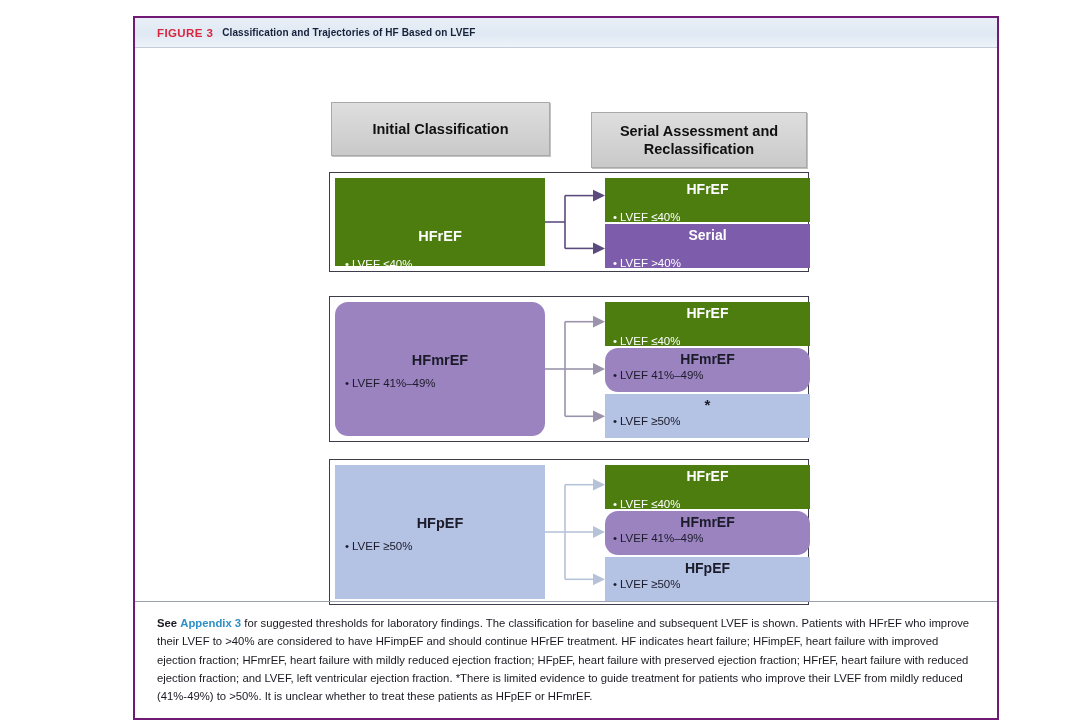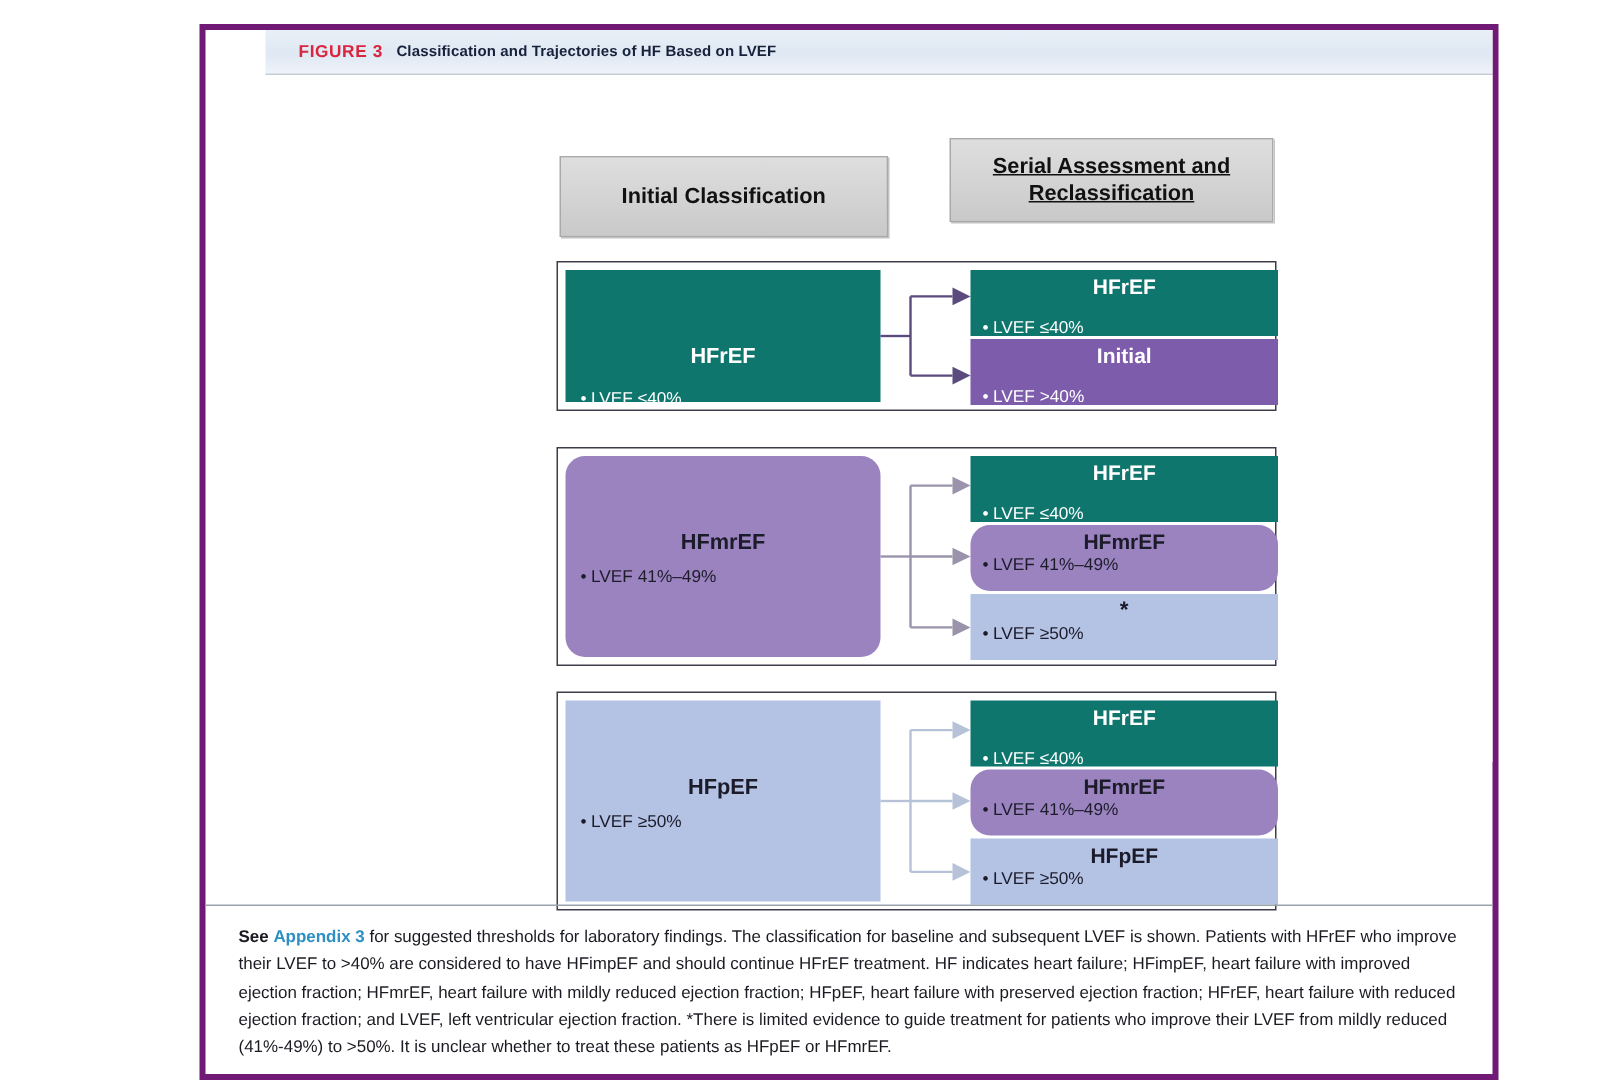--- a/index.html
+++ b/index.html
@@ -15,23 +15,22 @@
     position: relative;
     width: 1080px; height: 728px;
     background: #ffffff;
   }
 
   
   .figure-frame {
     position: absolute;
     left: 133px; top: 16px;
     width: 866px; height: 704px;
-    border: 4px solid #701a75;
-    background: #ffffff;
-    padding-left: 40px;
+    border: 2px solid #701a75;
+    background: #ffffff;
   }
 
   
   .title-bar {
     position: relative;
     height: 30px;
     background: linear-gradient(to bottom, #e9eff7 0%, #dfe8f3 55%, #eef3f9 100%);
     border-bottom: 1px solid #c3ccd8;
     display: flex;
     align-items: center;
@@ -67,21 +66,21 @@
     display: flex;
     align-items: center;
     justify-content: center;
     text-align: center;
     color: #111111;
     font-weight: bold;
     font-size: 14.5px;
     line-height: 1.25;
   }
   #head-initial { left: 196px; top: 54px; width: 219px; height: 54px; }
-  #head-serial  { left: 456px; top: 42px; width: 216px; height: 56px; text-decoration: underline; }
+  #head-serial  { left: 456px; top: 64px; width: 216px; height: 56px; }
 
   
   .row {
     position: absolute;
     left: 194px;
     width: 480px;
     border: 1.2px solid #3c3c4a;
     background: #ffffff;
     padding: 5px;
   }
@@ -122,21 +121,21 @@
     font-size: 14px;
     line-height: 1.15;
     min-height: 16px;
   }
   .box-right .bx-sub {
     font-size: 11.5px;
     margin-top: 2px;
   }
 
   
-  .c-dark   { background: #0f766e; color: #ffffff; }
+  .c-dark   { background: #4d7c0f; color: #ffffff; }
   .c-imp    { background: #7d5cab; color: #ffffff; }
   .c-mid    { background: #9b83c0; color: #1b1b2a; border-radius: 13px; }
   .c-light  { background: #b4c2e4; color: #1b1b2a; }
 
   .c-dark .bx-sub, .c-imp .bx-sub { color: #ffffff; margin-top: 14px; }
   .c-mid .bx-sub, .c-light .bx-sub { color: #1b1b2a; }
 
   .bullet { margin-right: 3px; }
 
   .star-mark {
@@ -218,21 +217,21 @@
             </g>
             <polygon points="48,12 60,18 48,24" fill="#5b4a7d"></polygon>
             <polygon points="48,66 60,72 48,78" fill="#5b4a7d"></polygon>
           </svg>
 
           <div class="box-right c-dark" style="top:0; height:44px;">
             <div class="bx-title">HFrEF</div>
             <div class="bx-sub"><span class="bullet">•</span><span>LVEF ≤40%</span></div>
           </div>
           <div class="box-right c-imp" style="top:46px; height:44px;">
-            <div class="bx-title">Initial</div>
+            <div class="bx-title">Serial</div>
             <div class="bx-sub"><span class="bullet">•</span><span>LVEF &gt;40%</span></div>
           </div>
         </div>
       </div>
 
       <div class="row" id="row-2">
         <div class="row-inner">
           <div class="box-left c-mid">
             <div class="bx-title">HFmrEF</div>
             <div class="bx-sub"><span class="bullet">•</span><span>LVEF 41%–49%</span></div>

